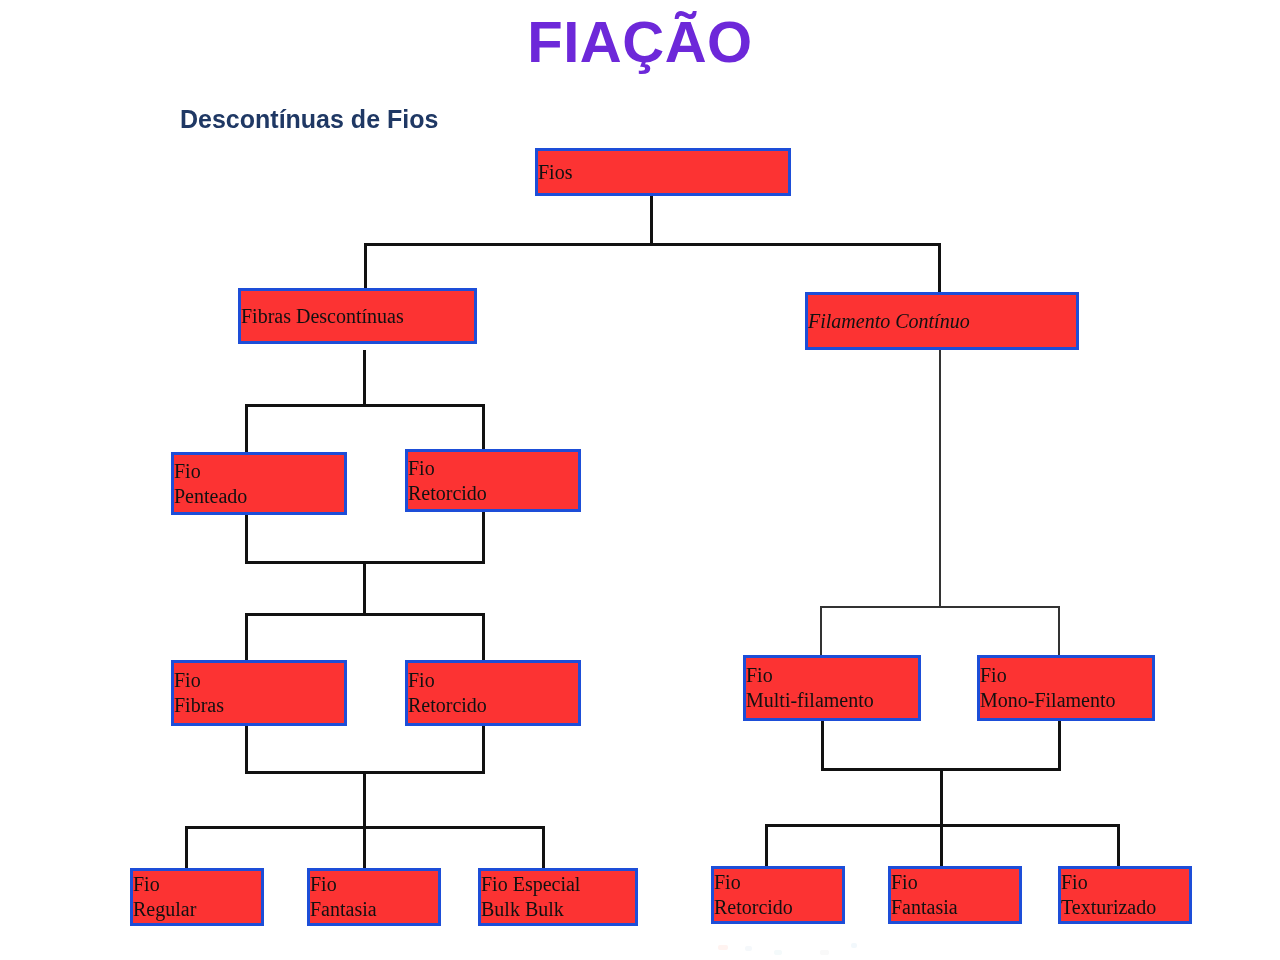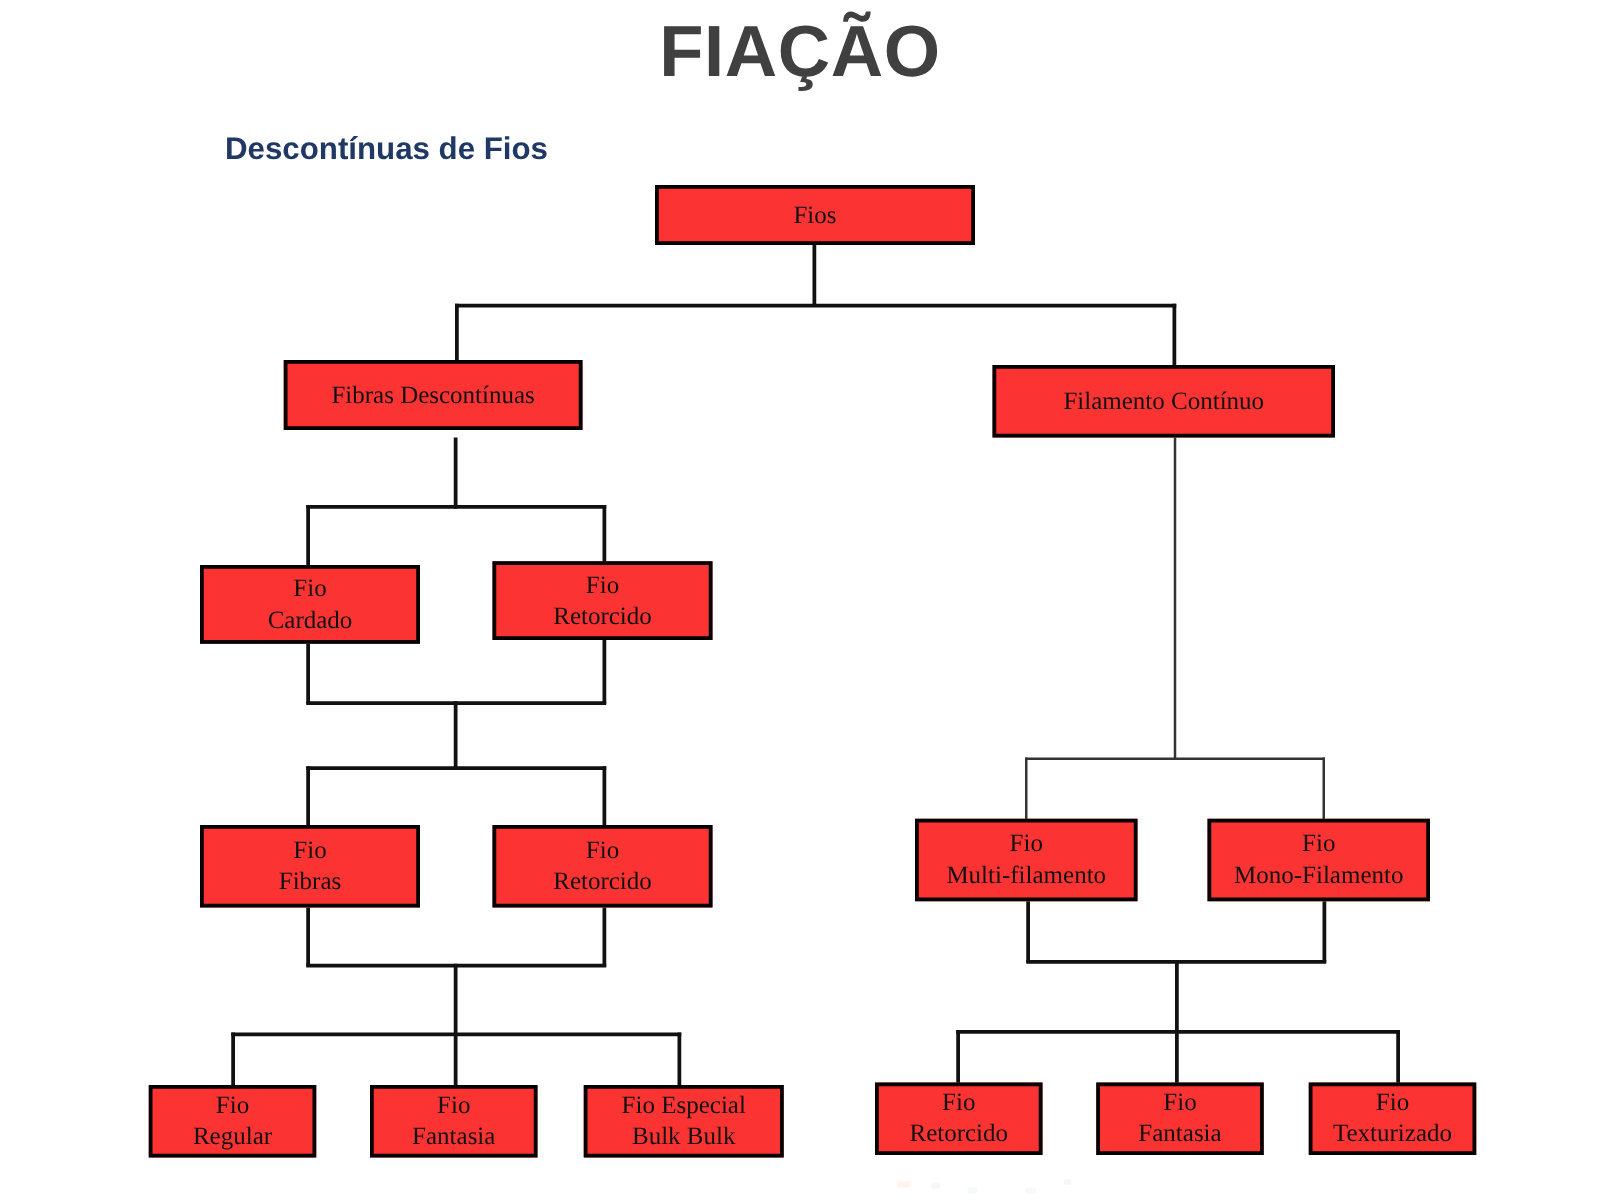--- a/index.html
+++ b/index.html
@@ -28,21 +28,21 @@
   .slide-title {
     position: absolute;
     left: 0;
     top: 8px;
     width: 1280px;
     text-align: center;
     font-family: "Liberation Sans", "DejaVu Sans", sans-serif;
     font-weight: bold;
     font-size: 58px;
     line-height: 68px;
-    color: #404040;
+    color: #6d28d9;
     letter-spacing: 0.5px;
     white-space: nowrap;
   }
 
   .section-title {
     position: absolute;
     left: 180px;
     top: 104px;
     font-family: "Liberation Sans", "DejaVu Sans", sans-serif;
     font-weight: bold;
@@ -72,33 +72,34 @@
     top: 0;
     width: 1280px;
     height: 960px;
   }
 
   
   .node {
     position: absolute;
     box-sizing: border-box;
     background: #FC3333;
-    border: 3px solid #000000;
+    border: 3px solid #1d4ed8;
     color: #111111;
     font-family: "Liberation Serif", "DejaVu Serif", serif;
     font-size: 20px;
     line-height: 25px;
     text-align: center;
     display: flex;
     flex-direction: column;
-    align-items: center;
+    align-items: flex-start;
     justify-content: center;
     z-index: 5;
     overflow: visible;
     white-space: nowrap;
+    margin-left: 11px;
   }
   .node .ln { display: block; }
 
   
   .ln-v, .ln-h {
     position: absolute;
     background: #111111;
     z-index: 2;
   }
   .ln-v { width: 3px; }
@@ -133,32 +134,32 @@
 
     <div class="ln-v" style="left:650px; top:196px; width:3px; height:48px;"></div>
     <div class="ln-h" style="left:364px; top:243px; width:577px; height:3px;"></div>
     <div class="ln-v" style="left:364px; top:243px; width:3px; height:61px;"></div>
     <div class="ln-v" style="left:938px; top:243px; width:3px; height:51px;"></div>
 
     <div class="node" style="left:227px; top:288px; width:239px; height:56px;">
       <span class="ln">Fibras Descontínuas</span>
     </div>
 
-    <div class="node" style="left:794px; top:292px; width:274px; height:58px;">
+    <div class="node" style="left:794px; top:292px; width:274px; height:58px;font-style:italic;">
       <span class="ln">Filamento Contínuo</span>
     </div>
 
     <div class="ln-v" style="left:363px; top:350px; width:3px; height:57px;"></div>
     <div class="ln-h" style="left:245px; top:404px; width:240px; height:3px;"></div>
     <div class="ln-v" style="left:245px; top:404px; width:3px; height:49px;"></div>
     <div class="ln-v" style="left:482px; top:404px; width:3px; height:49px;"></div>
 
     <div class="node" style="left:160px; top:452px; width:176px; height:63px;">
       <span class="ln">Fio</span>
-      <span class="ln">Cardado</span>
+      <span class="ln">Penteado</span>
     </div>
 
     <div class="node" style="left:394px; top:449px; width:176px; height:63px;">
       <span class="ln">Fio</span>
       <span class="ln">Retorcido</span>
     </div>
 
     <div class="ln-v" style="left:245px; top:515px; width:3px; height:48px;"></div>
     <div class="ln-v" style="left:482px; top:512px; width:3px; height:51px;"></div>
     <div class="ln-h" style="left:245px; top:561px; width:240px; height:3px;"></div>

